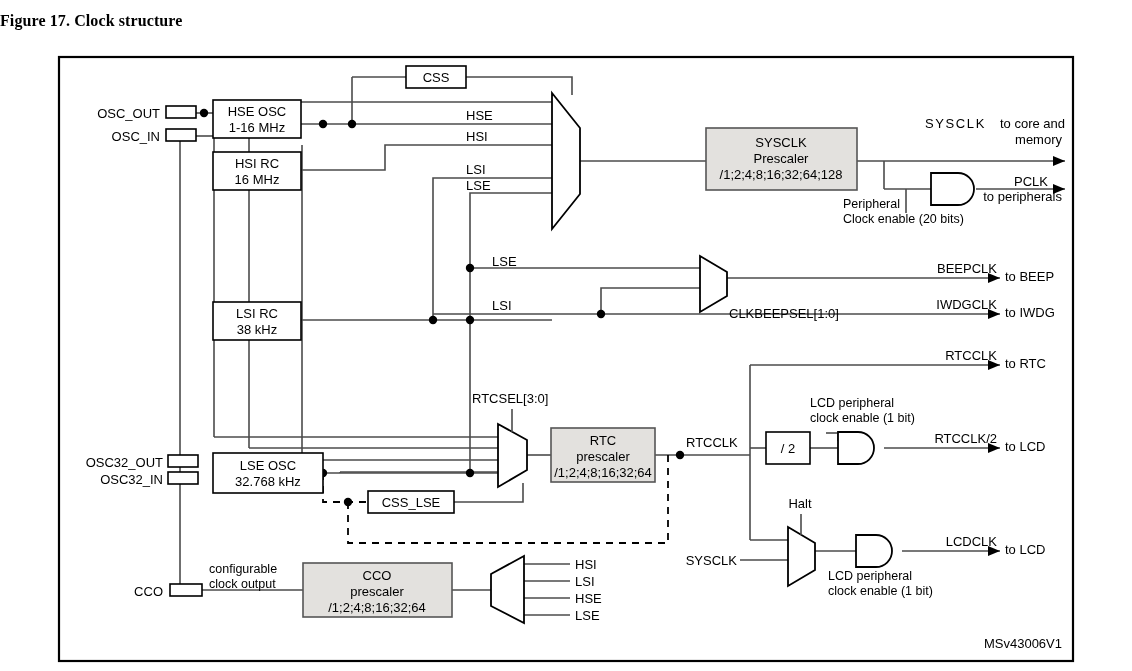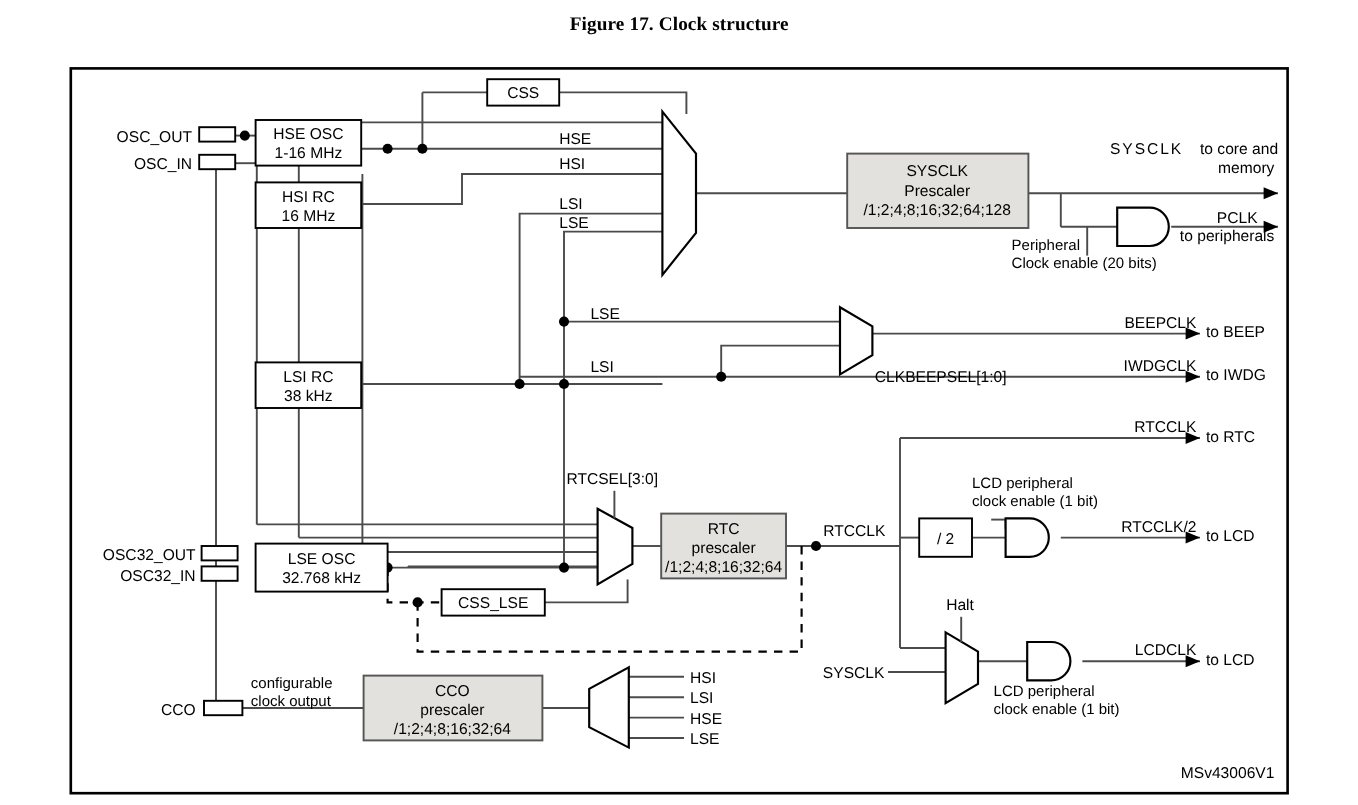--- a/index.html
+++ b/index.html
@@ -1,19 +1,19 @@
 <!DOCTYPE html>
 <html><head>
 <meta charset="utf-8">
 <style>
   html,body{margin:0;padding:0;background:#ffffff;}
   body{width:1132px;height:671px;overflow:hidden;font-family:"Liberation Sans",sans-serif;}
   #fig{position:relative;width:1132px;height:671px;}
   .figtitle{
-    position:absolute;left:0;top:12px;width:1132px;text-align:center;
+    position:absolute;left:0;top:12px;width:1132px;
     font:bold 16px "Liberation Serif",serif;color:#000;letter-spacing:.1px;
   }
   svg{position:absolute;left:0;top:0;}
   .wire{stroke:#4b4b4b;stroke-width:1.6;fill:none;}
   .wire2{stroke:#4b4b4b;stroke-width:1.6;fill:none;}
   .dash{stroke:#000;stroke-width:1.8;fill:none;stroke-dasharray:7 6;}
   .frame{stroke:#000;stroke-width:2.2;fill:none;}
   .boxw{fill:#ffffff;stroke:#000;stroke-width:1.6;}
   .boxg{fill:#e3e1de;stroke:#555;stroke-width:1.6;}
   .mux{fill:#ffffff;stroke:#000;stroke-width:1.8;}

